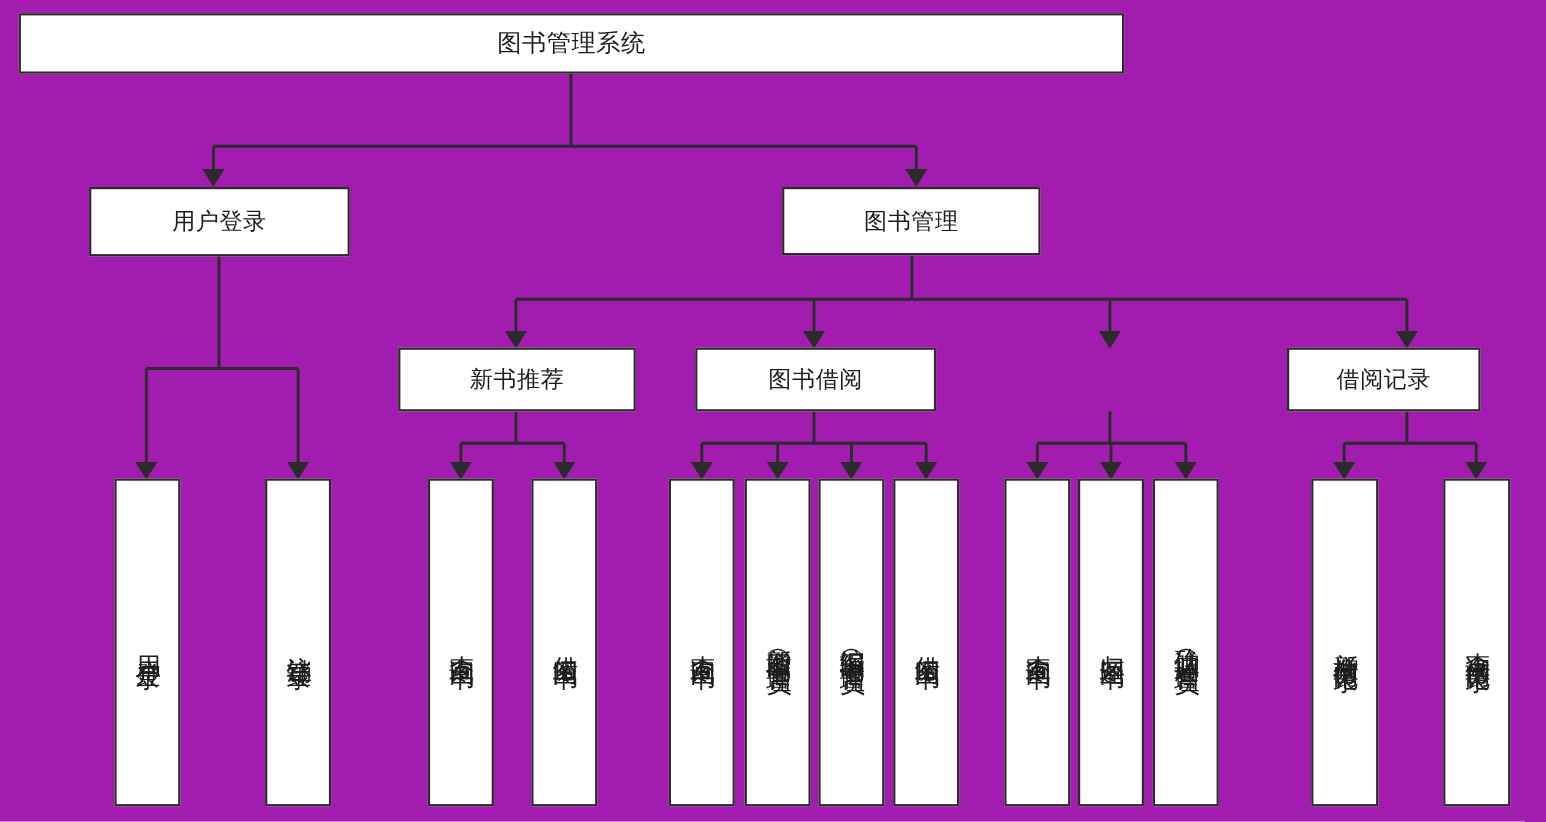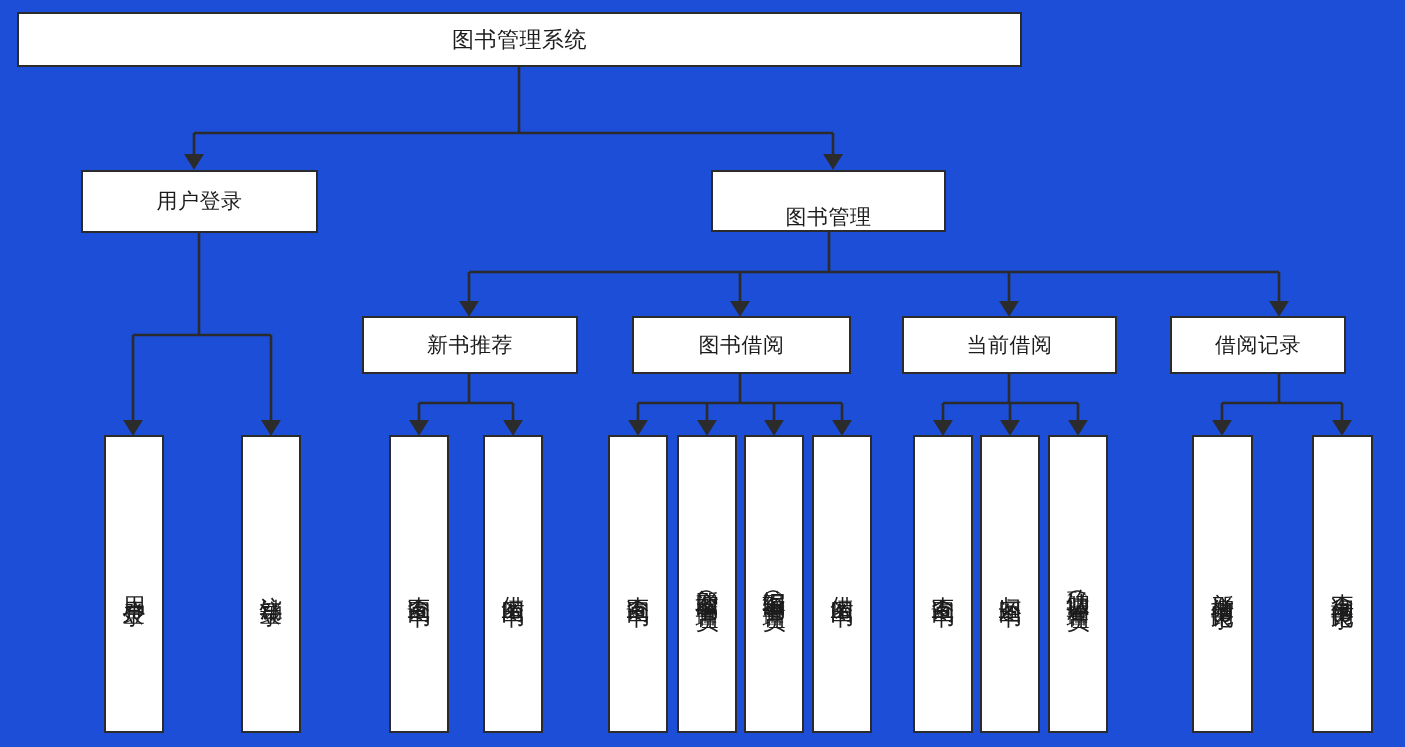--- a/index.html
+++ b/index.html
@@ -8,21 +8,21 @@
     padding: 0;
     background: #ffffff;
   }
   body {
     font-family: "DejaVu Sans", "Liberation Sans", sans-serif;
   }
   #diagram-root {
     position: relative;
     width: 1405px;
     height: 747px;
-    background: #1d4ed8;
+    background: #a21caf;
     overflow: hidden;
   }
   #edges-layer {
     position: absolute;
     left: 0;
     top: 0;
     width: 1405px;
     height: 747px;
     pointer-events: none;
   }
@@ -129,33 +129,30 @@
     </g>
   </svg>
 
   <div class="node horiz root" style="left:17px; top:12px; width:1005px; height:55px;">
     <span class="node-label">图书管理系统</span>
   </div>
 
   <div class="node horiz" style="left:81px; top:170px; width:237px; height:63px;">
     <span class="node-label">用户登录</span>
   </div>
-  <div class="node horiz" style="left:711px; top:170px; width:235px; height:62px;align-items:flex-end;">
+  <div class="node horiz" style="left:711px; top:170px; width:235px; height:62px;">
     <span class="node-label">图书管理</span>
   </div>
 
   <div class="node horiz" style="left:362px; top:316px; width:216px; height:58px;">
     <span class="node-label">新书推荐</span>
   </div>
   <div class="node horiz" style="left:632px; top:316px; width:219px; height:58px;">
     <span class="node-label">图书借阅</span>
   </div>
-  <div class="node horiz" style="left:902px; top:316px; width:215px; height:58px;">
-    <span class="node-label">当前借阅</span>
-  </div>
   <div class="node horiz" style="left:1170px; top:316px; width:176px; height:58px;">
     <span class="node-label">借阅记录</span>
   </div>
 
   <div class="node vert" style="left:104px; top:435px; width:60px; height:298px;">
     <span class="node-label">用户登录</span>
   </div>
   <div class="node vert" style="left:241px; top:435px; width:60px; height:298px;">
     <span class="node-label">注销登录</span>
   </div>

